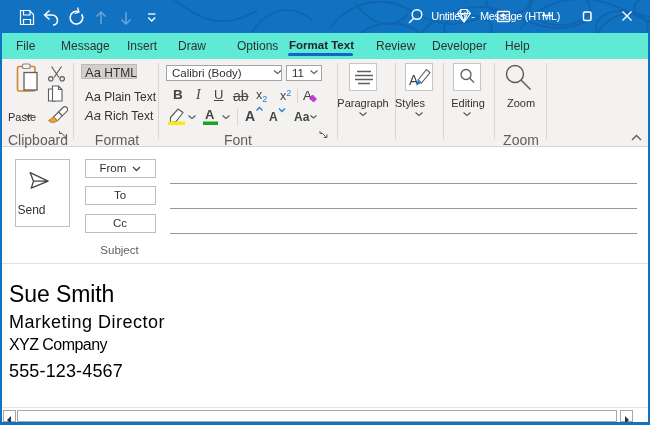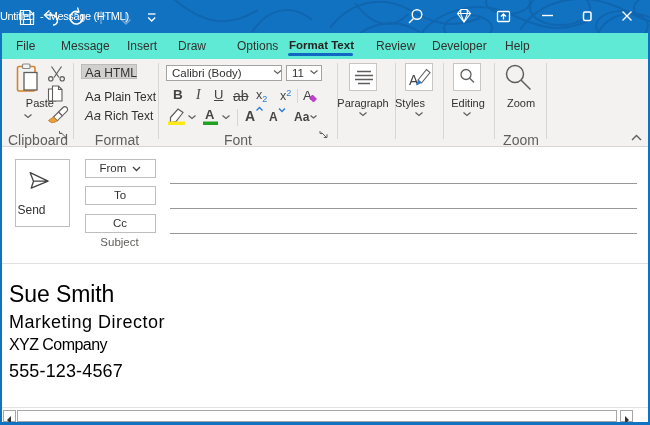--- a/index.html
+++ b/index.html
@@ -3,21 +3,21 @@
 <meta charset="utf-8">
 <style>
 * { margin:0; padding:0; box-sizing:border-box; }
 html,body { width:650px; height:425px; overflow:hidden; }
 body { font-family:"Liberation Sans", sans-serif; }
 #win { position:relative; width:650px; height:425px; background:#fff; overflow:hidden; }
 .abs { position:absolute; }
 
 
 #titlebar { position:absolute; left:0; top:0; width:650px; height:33px; background:#1272c2; overflow:hidden; }
-#title { position:absolute; top:10px; left:0; width:560px; text-align:left; color:#fff; font-size:11px; letter-spacing:-0.35px; }
+#title { position:absolute; top:10px; left:0; width:560px; text-align:right; color:#fff; font-size:11px; letter-spacing:-0.35px; }
 
 
 #tabs { position:absolute; left:2px; top:33px; width:646px; height:26px; background:#5eead4; }
 .tab { position:absolute; top:6px; font-size:12px; color:#323130; }
 #tabsel { position:absolute; left:286px; top:20px; width:65px; height:3px; background:#1168c2; border-radius:2px; }
 
 
 #ribbon { position:absolute; left:2px; top:59px; width:646px; height:88px; background:#f3f2f1; border-bottom:1px solid #d8d6d4; }
 .gsep { position:absolute; top:4px; width:1px; height:76px; background:#d8d6d4; }
 .glabel { position:absolute; top:73px; font-size:14px; color:#605e5c; text-align:center; }
@@ -225,21 +225,21 @@
       <circle cx="464" cy="15.5" r="5"></circle>
       <path d="M467.5,19 l4.5,4.5"></path>
     </g>
 
     <g stroke="#605e5c" stroke-width="1.5" fill="none">
       <circle cx="513" cy="15" r="8.5"></circle>
       <path d="M519,21 l9.5,9.5"></path>
     </g>
   </svg>
 
-  <div class="abs btext" style="left:6px;top:38px;width:46px;text-align:right">Paste</div>
+  <div class="abs btext" style="left:6px;top:52px;width:46px;text-align:left">Paste</div>
 
   <div class="abs" style="left:79px;top:5px;width:56px;height:15px;background:#d2d0ce;border:1px solid #bdbbb9"></div>
   <div class="abs" style="left:83px;top:6px;font-size:12px;color:#323130"><span style="font-size:13px">Aa</span> HTML</div>
   <div class="abs" style="left:83px;top:30px;font-size:12px;color:#323130"><span style="font-size:13px">Aa</span> Plain Text</div>
   <div class="abs" style="left:83px;top:49px;font-size:12px;color:#323130"><span style="font-size:13px;font-style:italic">Aa</span> Rich Text</div>
 
   <div class="abs" style="left:164px;top:6px;width:116px;height:16px;background:#fff;border:1px solid #a5a3a1;font-size:11.5px;color:#323130;line-height:14px;padding-left:5px">Calibri (Body)</div>
   <div class="abs" style="left:284px;top:6px;width:36px;height:16px;background:#fff;border:1px solid #a5a3a1;font-size:11.5px;color:#323130;line-height:14px;padding-left:5px">11</div>
 
   <div class="abs" style="left:171px;top:28px;font-size:13.5px;font-weight:bold;color:#444">B</div>
@@ -269,21 +269,21 @@
   </svg>
   <div class="abs" style="left:13px;top:55px;width:33px;text-align:center;font-size:12px;color:#323130">Send</div>
   <div class="fieldbox" style="top:11px">From <svg width="9" height="6" style="margin-left:2px">
           <path d="M1,1 l3.5,3.5 L8,1" stroke="#444" stroke-width="1.3" fill="none"></path>
         </svg></div>
   <div class="fieldbox" style="top:38px">To</div>
   <div class="fieldbox" style="top:66px">Cc</div>
   <div class="fieldline" style="top:35px"></div>
   <div class="fieldline" style="top:60px"></div>
   <div class="fieldline" style="top:85px"></div>
-  <div class="abs" style="left:82px;top:88px;width:71px;text-align:center;font-size:11.5px;color:#605e5c">Subject</div>
+  <div class="abs" style="left:82px;top:96px;width:71px;text-align:center;font-size:11.5px;color:#605e5c">Subject</div>
 </div>
 
 <div id="btext">
   <div style="position:absolute;left:7px;top:16px;font-size:23px;letter-spacing:-0.1px">Sue Smith</div>
   <div style="position:absolute;left:7px;top:47px;font-size:18px;letter-spacing:0.5px">Marketing Director</div>
   <div style="position:absolute;left:7px;top:71px;font-size:16px;letter-spacing:-0.55px">XYZ Company</div>
   <div style="position:absolute;left:7px;top:96px;font-size:18px;letter-spacing:0.15px">555-123-4567</div>
 </div>
 
 <div id="hscroll">

